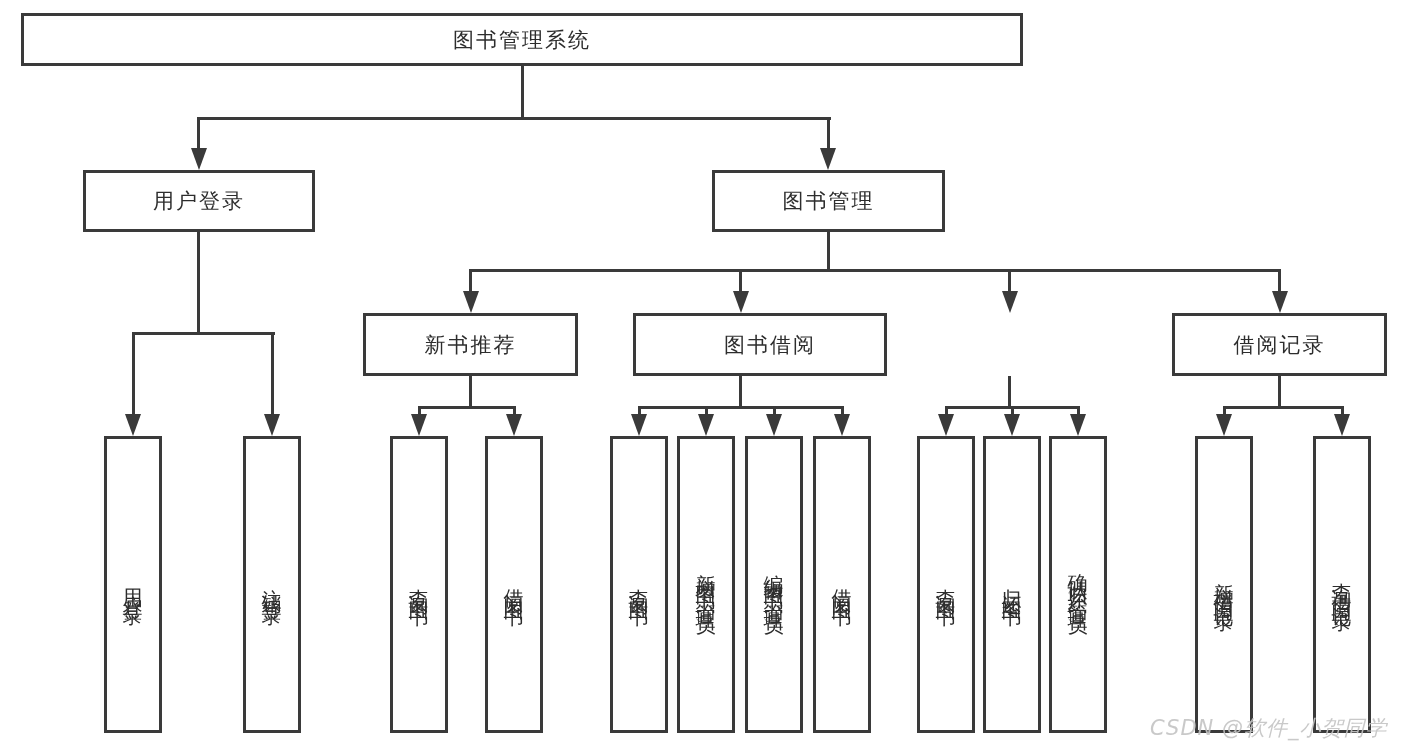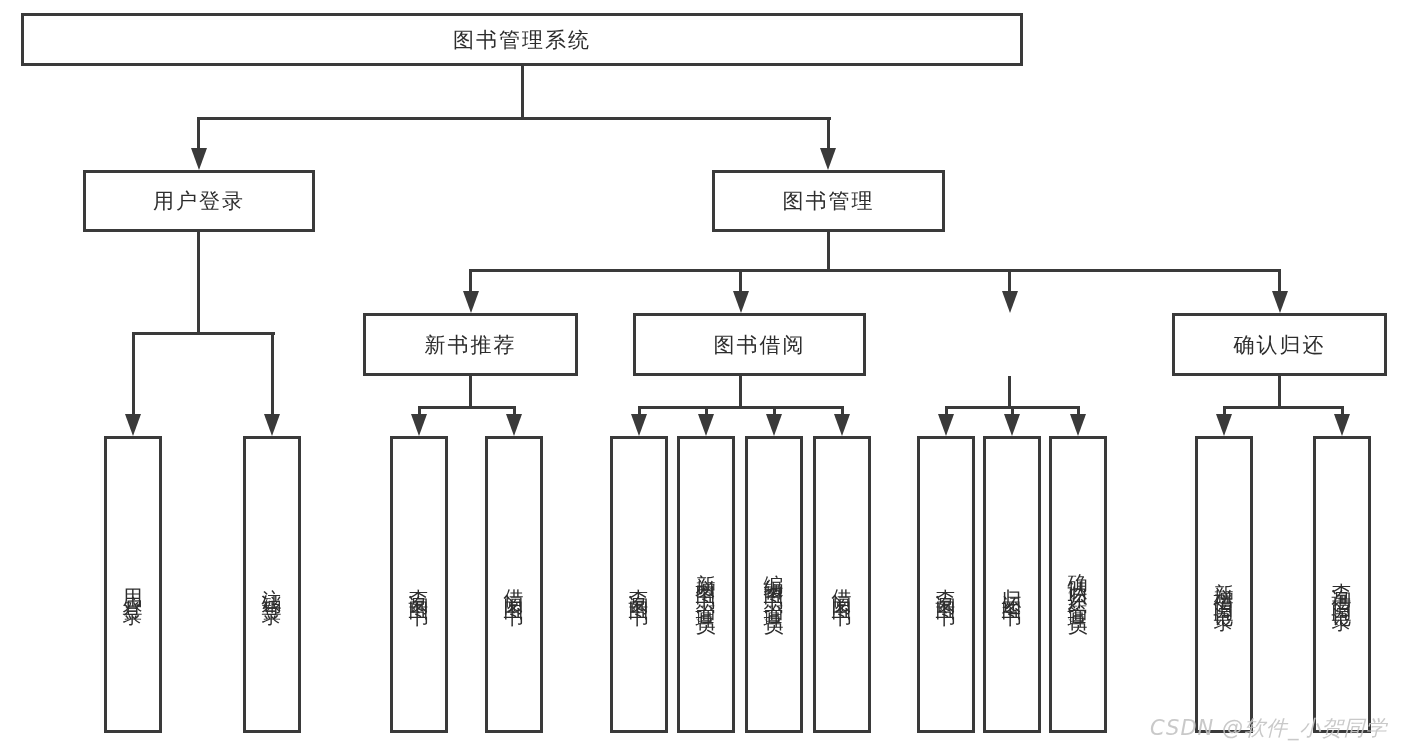--- a/index.html
+++ b/index.html
@@ -67,22 +67,22 @@
 <body>
 
 <div class="canvas">
 
   <div class="box" style="left:21px; top:13px; width:1002px; height:53px;text-align:center;">图书管理系统</div>
 
   <div class="box" style="left:83px; top:170px; width:232px; height:62px;">用户登录</div>
   <div class="box" style="left:363px; top:313px; width:215px; height:63px;">新书推荐</div>
 
   <div class="box" style="left:712px; top:170px; width:233px; height:62px;">图书管理</div>
-  <div class="box" style="left:633px; top:313px; width:233px; height:63px;padding-left:20px;">图书借阅</div>
-  <div class="box" style="left:1172px; top:313px; width:215px; height:63px;">确认归还</div>
+  <div class="box" style="left:633px; top:313px; width:254px; height:63px;padding-left:20px;">图书借阅</div>
+  <div class="box" style="left:1172px; top:313px; width:215px; height:63px;">借阅记录</div>
 
   <div class="leafbox" style="left:104px;">
     <span class="vtext">用户登录</span>
   </div>
   <div class="leafbox" style="left:243px;">
     <span class="vtext">注销登录</span>
   </div>
   <div class="leafbox" style="left:390px;">
     <span class="vtext">查询图书</span>
   </div>

